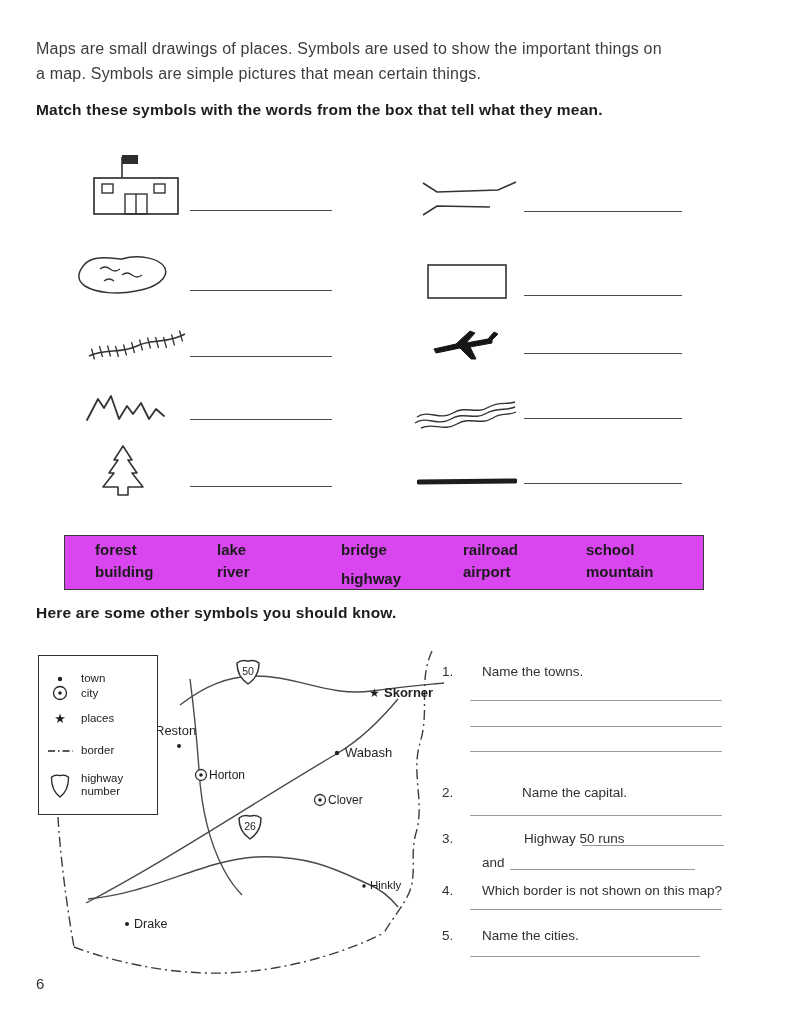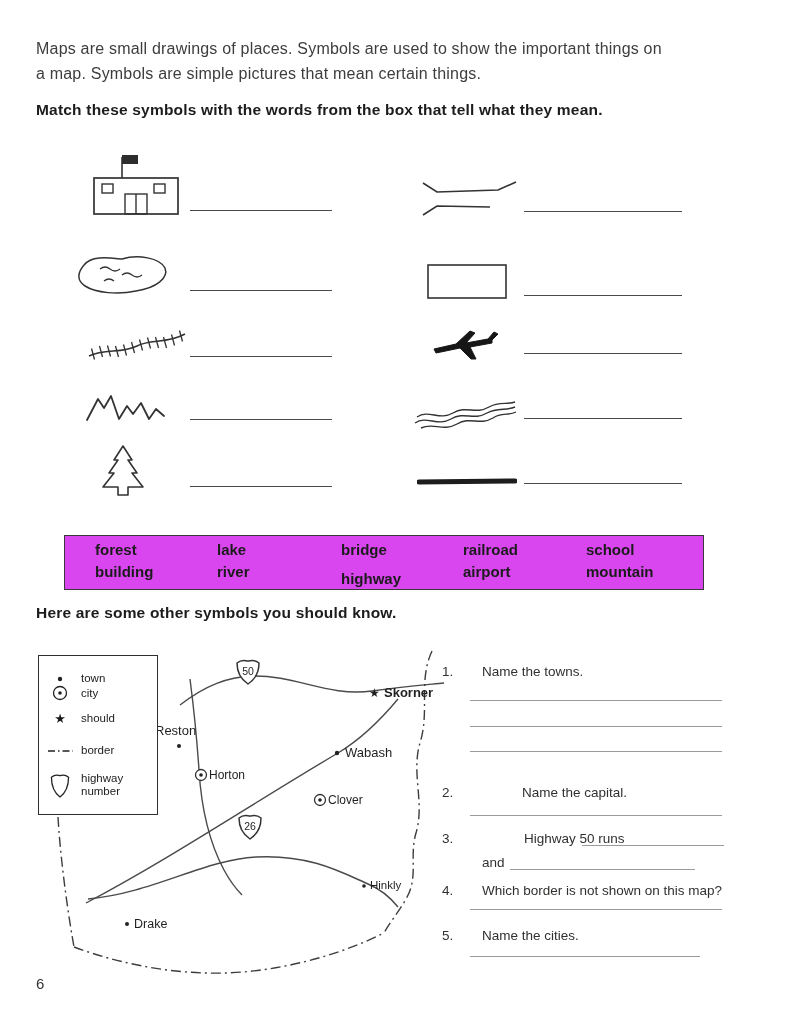--- a/index.html
+++ b/index.html
@@ -216,21 +216,21 @@
         <span class="ic">
           <svg width="26" height="18">
             <circle cx="13" cy="9" r="6.5" fill="none" stroke="#222" stroke-width="1.3"></circle>
             <circle cx="13" cy="9" r="1.8" fill="#222"></circle>
           </svg>
         </span>
         <span class="lbl">city</span>
       </div>
       <div class="lrow" style="top:56px;">
         <span class="ic star-glyph">★</span>
-        <span class="lbl">should</span>
+        <span class="lbl">places</span>
       </div>
       <div class="lrow" style="top:88px;">
         <span class="ic">
           <svg width="26" height="8">
               <path d="M1,4 H26" stroke="#222" stroke-width="1.4" stroke-dasharray="7 3 1.5 3"></path>
             </svg>
         </span>
         <span class="lbl">border</span>
       </div>
       <div class="lrow" style="top:114px;">

